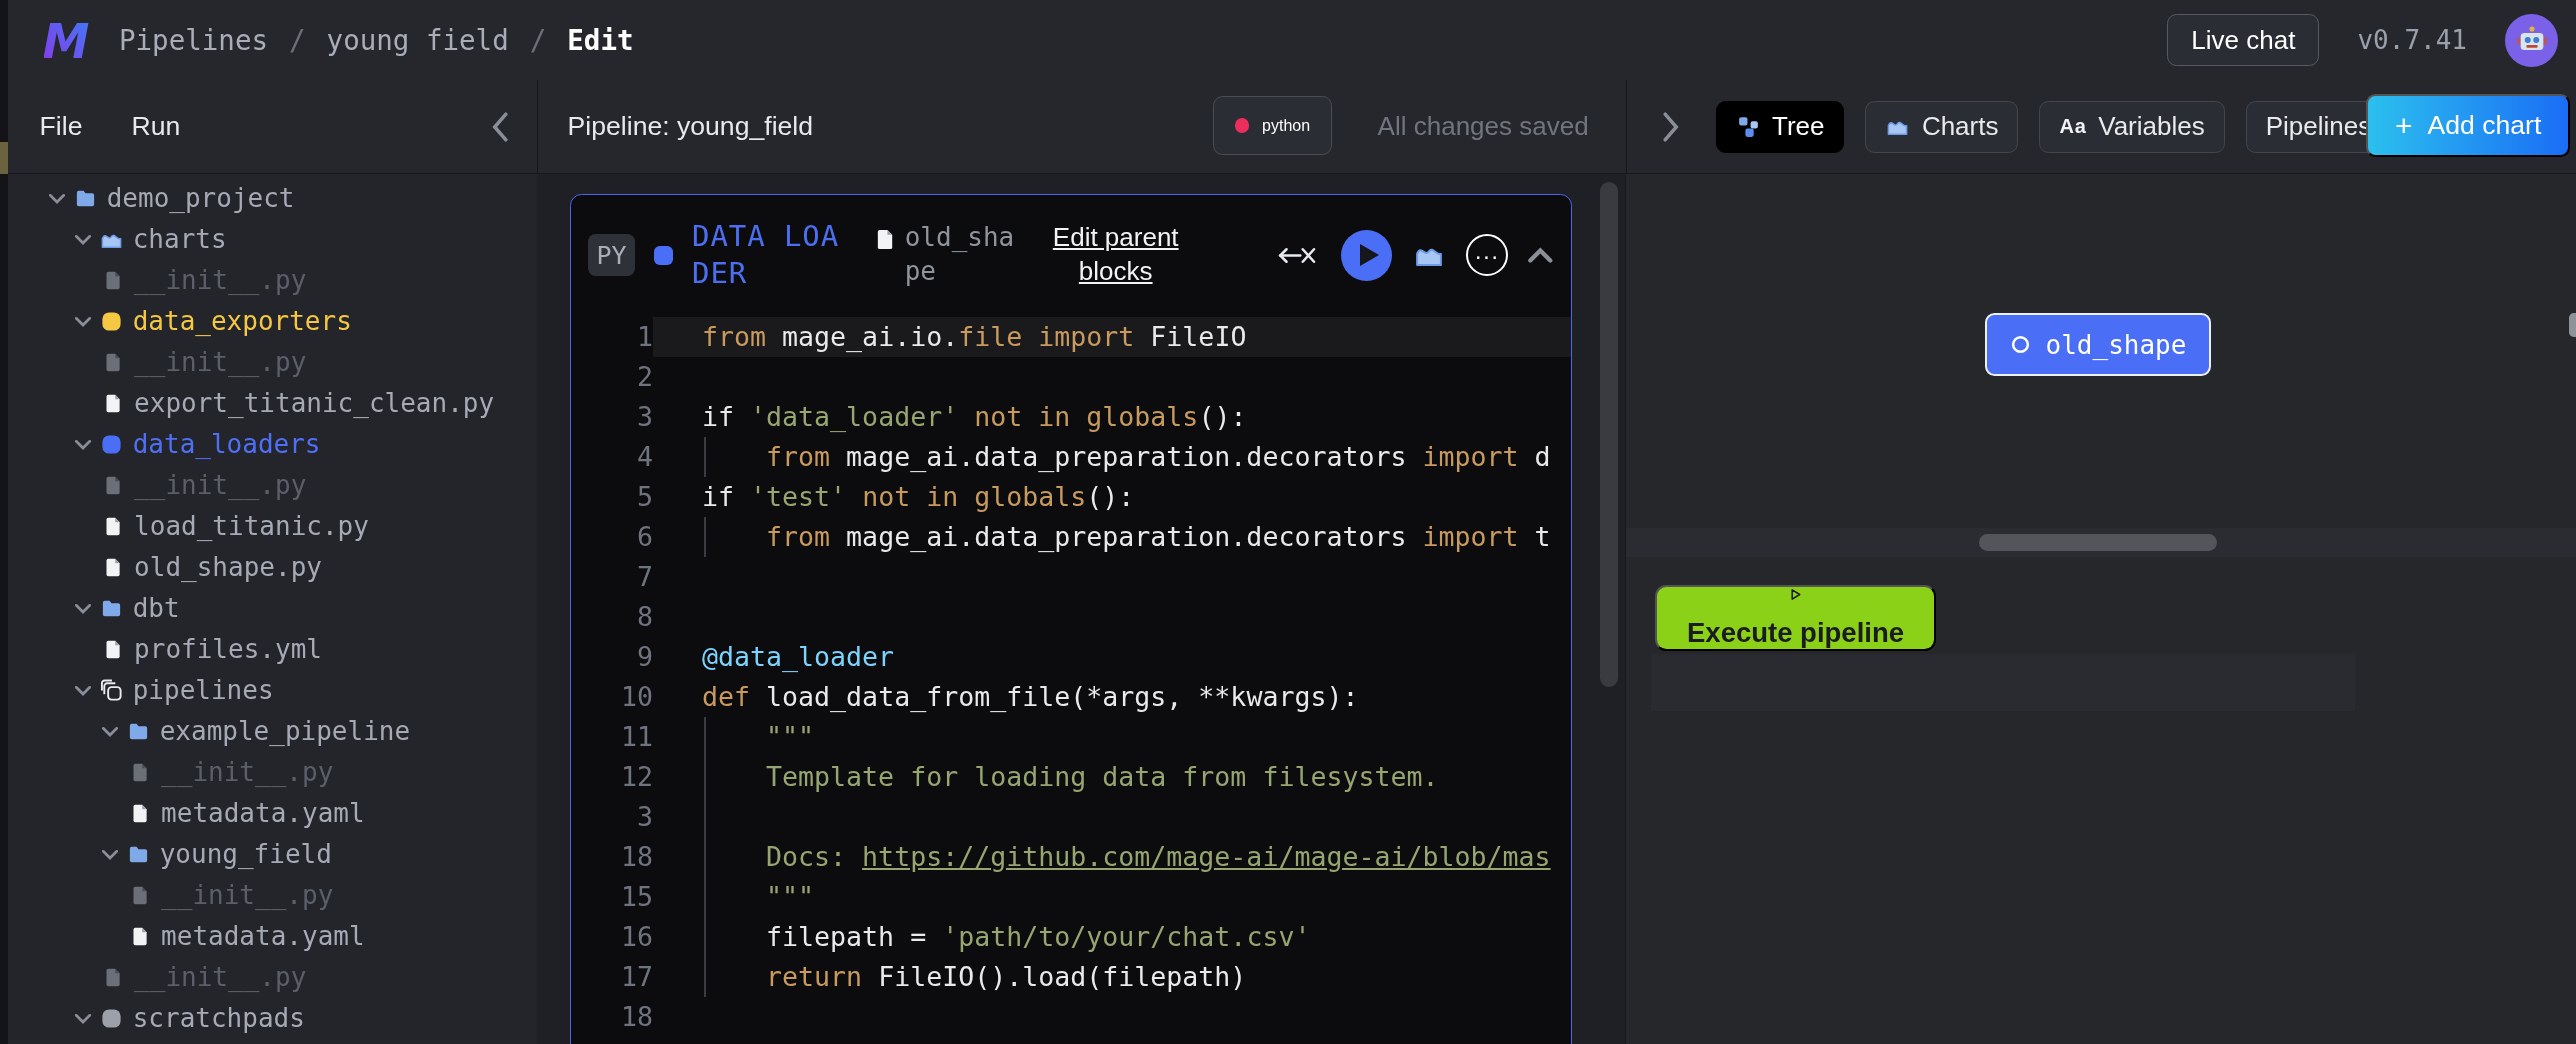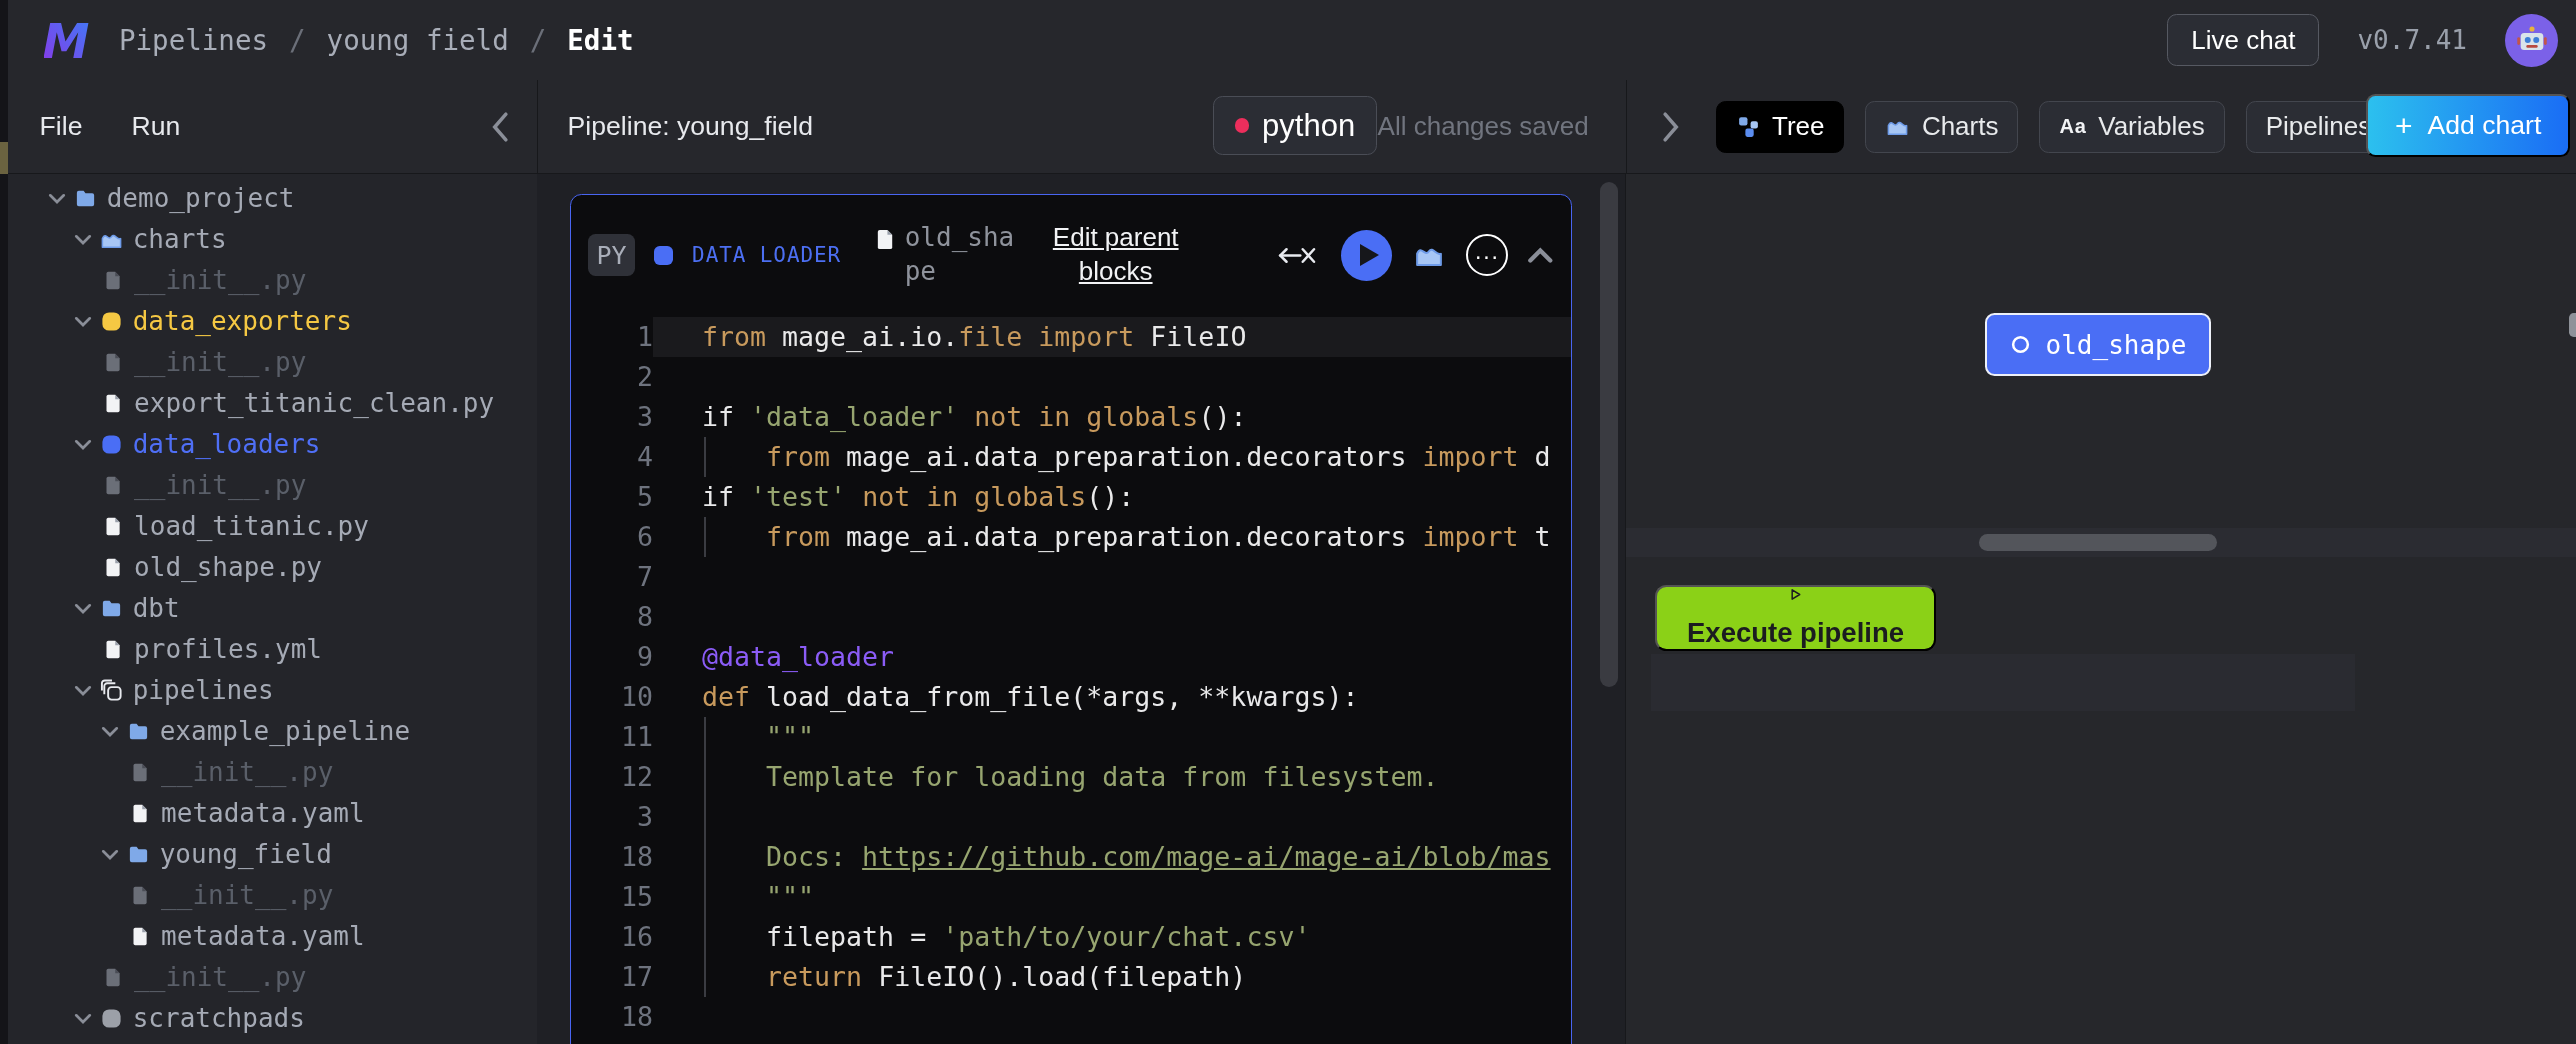--- a/index.html
+++ b/index.html
@@ -34,21 +34,21 @@
            display:flex;align-items:center;}
   .menu-item{font-size:26.6px;color:#e7e9ed;margin-left:32px;cursor:pointer;}
   .menu-item + .menu-item{margin-left:49px;}
   .collapse-left{position:absolute;right:26.6px;top:0;height:93px;display:flex;align-items:center;cursor:pointer;}
   .tb-mid{position:absolute;left:529px;top:0;width:1089px;height:93px;border-right:0.9px solid #17181b;text-align:center;}
   .pipeline-label{position:absolute;left:31px;top:0;height:93px;display:flex;align-items:center;
                   font-size:26.6px;color:#e7e9ed;}
   .lang-badge{position:absolute;left:676px;top:16px;height:57px;display:flex;align-items:center;gap:13.3px;
               background:#2b2d34;border:1.9px solid #4a4d56;border-radius:9.5px;padding:0 21px;cursor:pointer;}
   .lang-dot{width:14.2px;height:14.2px;border-radius:50%;background:#ec2e5c;}
-  .lang-text{font-size:31px;color:#ffffff;}
+  .lang-text{font-size:16px;color:#ffffff;}
   .save-status{position:absolute;left:841px;top:0;height:93px;display:flex;align-items:center;
                font-size:26px;color:#71757f;white-space:nowrap;}
   .tb-right{position:absolute;left:1617px;top:0;width:951px;height:93px;display:flex;align-items:center;}
   .expand-right{margin-left:36px;cursor:pointer;display:flex;align-items:center;}
   .tabs{display:flex;align-items:center;gap:21px;margin-left:34px;}
   .tab-chip{display:flex;align-items:center;gap:11.4px;font-size:26px;color:#e8eaec;
             background:#2b2d34;border:1.9px solid #43464e;border-radius:9.5px;padding:9.5px 19px;cursor:pointer;white-space:nowrap;}
   .tab-chip.active{background:#000000;border-color:#000000;color:#ffffff;}
   .aa-glyph{font-size:20px;color:#f2f3f5;font-weight:bold;letter-spacing:0.9px;}
   .add-chart{position:absolute;right:5.7px;top:14.2px;height:63px;display:flex;align-items:center;gap:15px;
@@ -67,41 +67,41 @@
 
   
   .editor-section{position:absolute;left:537px;top:174px;width:1088px;height:870px;background:#1f2025;}
   .mid-vscroll{position:absolute;left:1063px;top:7.6px;width:18px;height:505px;border-radius:9.5px;background:#3a3b41;cursor:pointer;}
 
   .block{position:absolute;left:33px;top:20px;width:1000px;height:968px;background:#0c0c0e;
          border:1.9px solid #4965f2;border-radius:11.4px;overflow:hidden;}
   .block-header{height:120px;display:flex;align-items:center;padding:0 17px;gap:19px;}
   .py-chip{background:#2f3138;border-radius:7.6px;padding:6.6px 8.5px;font-size:25px;color:#a9aeb9;flex:none;}
   .block-color-dot{width:19px;height:19px;border-radius:5.7px;background:#4a6ef5;flex:none;}
-  .block-type{width:163px;font-size:21px;line-height:1.26;color:#4c6ff2;word-break:break-all;letter-spacing:0.9px;flex:none;}
+  .block-type{width:163px;font-size:29px;line-height:1.26;color:#4c6ff2;word-break:break-all;letter-spacing:0.9px;flex:none;}
   .block-file{display:flex;align-items:flex-start;gap:7.6px;flex:none;}
   .block-file .fname{width:116px;font-size:26px;line-height:1.3;color:#8f939c;word-break:break-all;}
   .edit-parents{width:152px;text-align:center;font-size:26px;line-height:1.3;color:#f2f3f5;
                 text-decoration:underline;cursor:pointer;flex:none;}
   .header-spacer{flex:1;}
   .hdr-icon{display:flex;align-items:center;justify-content:center;cursor:pointer;flex:none;}
   .play-circle{width:51px;height:51px;border-radius:50%;background:#4a6ef5;display:flex;align-items:center;justify-content:center;cursor:pointer;flex:none;}
   .play-circle .tri{width:0;height:0;border-left:19px solid #16171b;border-top:11.4px solid transparent;border-bottom:11.4px solid transparent;margin-left:4.7px;}
   .more-circle{width:42px;height:42px;border-radius:50%;border:2.8px solid #ffffff;display:flex;align-items:center;justify-content:center;
                color:#ffffff;font-size:23px;letter-spacing:1.9px;cursor:pointer;flex:none;padding-bottom:7.6px;box-sizing:border-box;}
 
   .code{padding-top:1.9px;}
   .code-line{display:flex;height:40px;line-height:40px;font-family:"DejaVu Sans Mono",monospace;font-size:26.6px;}
   .gutter{width:82px;text-align:right;color:#6e737e;flex:none;}
   .codewrap{flex:1;position:relative;padding-left:49px;white-space:pre;overflow:hidden;}
   .code-line.hl .codewrap{background:#1a1a1d;}
   .guide{position:absolute;left:51px;top:0;bottom:0;width:1.9px;background:#3b3c42;}
   .tok-kw{color:#c89a5d;}
   .tok-str{color:#97a570;}
-  .tok-dec{color:#8b5cf6;}
+  .tok-dec{color:#7dd3fc;}
   .tok-txt{color:#e9e9ea;}
   .tok-lnk{color:#97a570;text-decoration:underline;}
 
   
   .rightpanel{position:absolute;left:1625px;top:174px;width:951px;height:870px;background:#26272b;
               border-left:0.9px solid #17181b;}
   .graph-node{position:absolute;left:359px;top:139px;width:226px;height:63px;background:#4a6ef5;
               border:2.8px solid #edf0f8;border-radius:9.5px;display:flex;align-items:center;justify-content:center;
               gap:15px;cursor:pointer;box-sizing:border-box;}
   .graph-node .node-label{font-family:"DejaVu Sans Mono",monospace;font-size:26px;color:#ffffff;}

